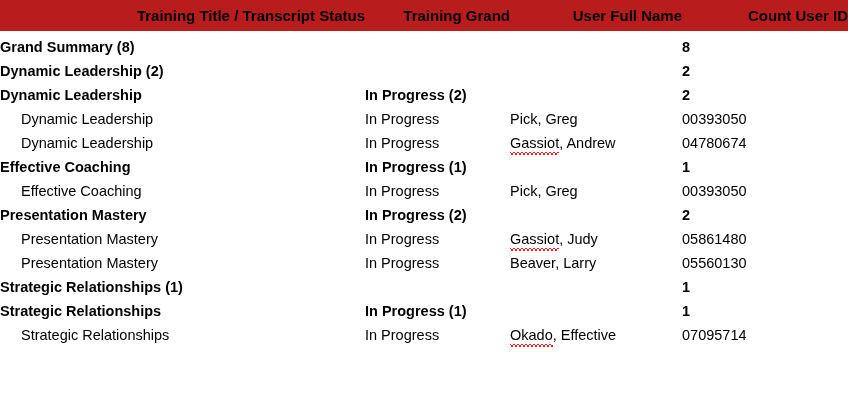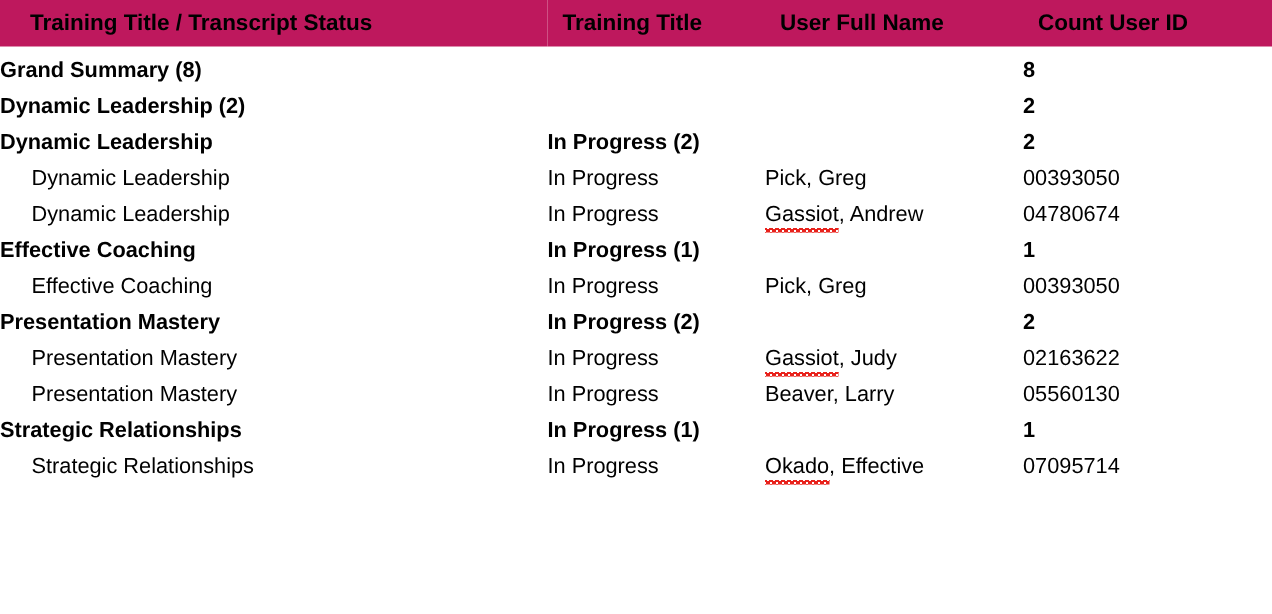--- a/index.html
+++ b/index.html
@@ -31,24 +31,24 @@
   }
 
   
   col.c-title   { width: 365px; }
   col.c-status  { width: 145px; }
   col.c-user    { width: 172px; }
   col.c-count   { width: 166px; }
 
   
   thead tr.header-row th {
-    background: #be185d;
+    background: #b91c1c;
     font-size: 15px;
     font-weight: bold;
-    text-align: left;
+    text-align: right;
     vertical-align: middle;
     height: 26px;
     padding: 2px 0 3px 0;
     white-space: nowrap;
     letter-spacing: 0px;
   }
   thead tr.header-row th.c1 { padding-left: 20px; }
   thead tr.header-row th.c2 { padding-left: 10px; }
   thead tr.header-row th.c3 { padding-left: 10px; }
   thead tr.header-row th.c4 { padding-left: 10px; }
@@ -117,21 +117,21 @@
   <table class="report-table">
     <colgroup>
       <col class="c-title">
       <col class="c-status">
       <col class="c-user">
       <col class="c-count">
     </colgroup>
     <thead>
       <tr class="header-row">
         <th class="c1">Training Title / Transcript Status</th>
-        <th class="c2">Training Title</th>
+        <th class="c2">Training Grand</th>
         <th class="c3">User Full Name</th>
         <th class="c4">Count User ID</th>
       </tr>
     </thead>
     <tbody id="report-body">
       <tr class="spacer-row">
         <td></td>
         <td></td>
         <td></td>
         <td></td>
@@ -181,27 +181,33 @@
         <tr class="data-row lvl-subgroup">
           <td class="cell-title">Presentation Mastery</td>
           <td class="cell-status">In Progress (2)</td>
           <td class="cell-user"></td>
           <td class="cell-count">2</td>
         </tr>
         <tr class="data-row lvl-detail">
           <td class="cell-title">Presentation Mastery</td>
           <td class="cell-status">In Progress</td>
           <td class="cell-user"><span class="misspelled">Gassiot</span><span class="user-name">, Judy</span></td>
-          <td class="cell-count">02163622</td>
+          <td class="cell-count">05861480</td>
         </tr>
         <tr class="data-row lvl-detail">
           <td class="cell-title">Presentation Mastery</td>
           <td class="cell-status">In Progress</td>
           <td class="cell-user">Beaver, Larry</td>
           <td class="cell-count">05560130</td>
+        </tr>
+        <tr class="data-row lvl-group">
+          <td class="cell-title">Strategic Relationships (1)</td>
+          <td class="cell-status"></td>
+          <td class="cell-user"></td>
+          <td class="cell-count">1</td>
         </tr>
         <tr class="data-row lvl-subgroup">
           <td class="cell-title">Strategic Relationships</td>
           <td class="cell-status">In Progress (1)</td>
           <td class="cell-user"></td>
           <td class="cell-count">1</td>
         </tr>
         <tr class="data-row lvl-detail">
           <td class="cell-title">Strategic Relationships</td>
           <td class="cell-status">In Progress</td>

